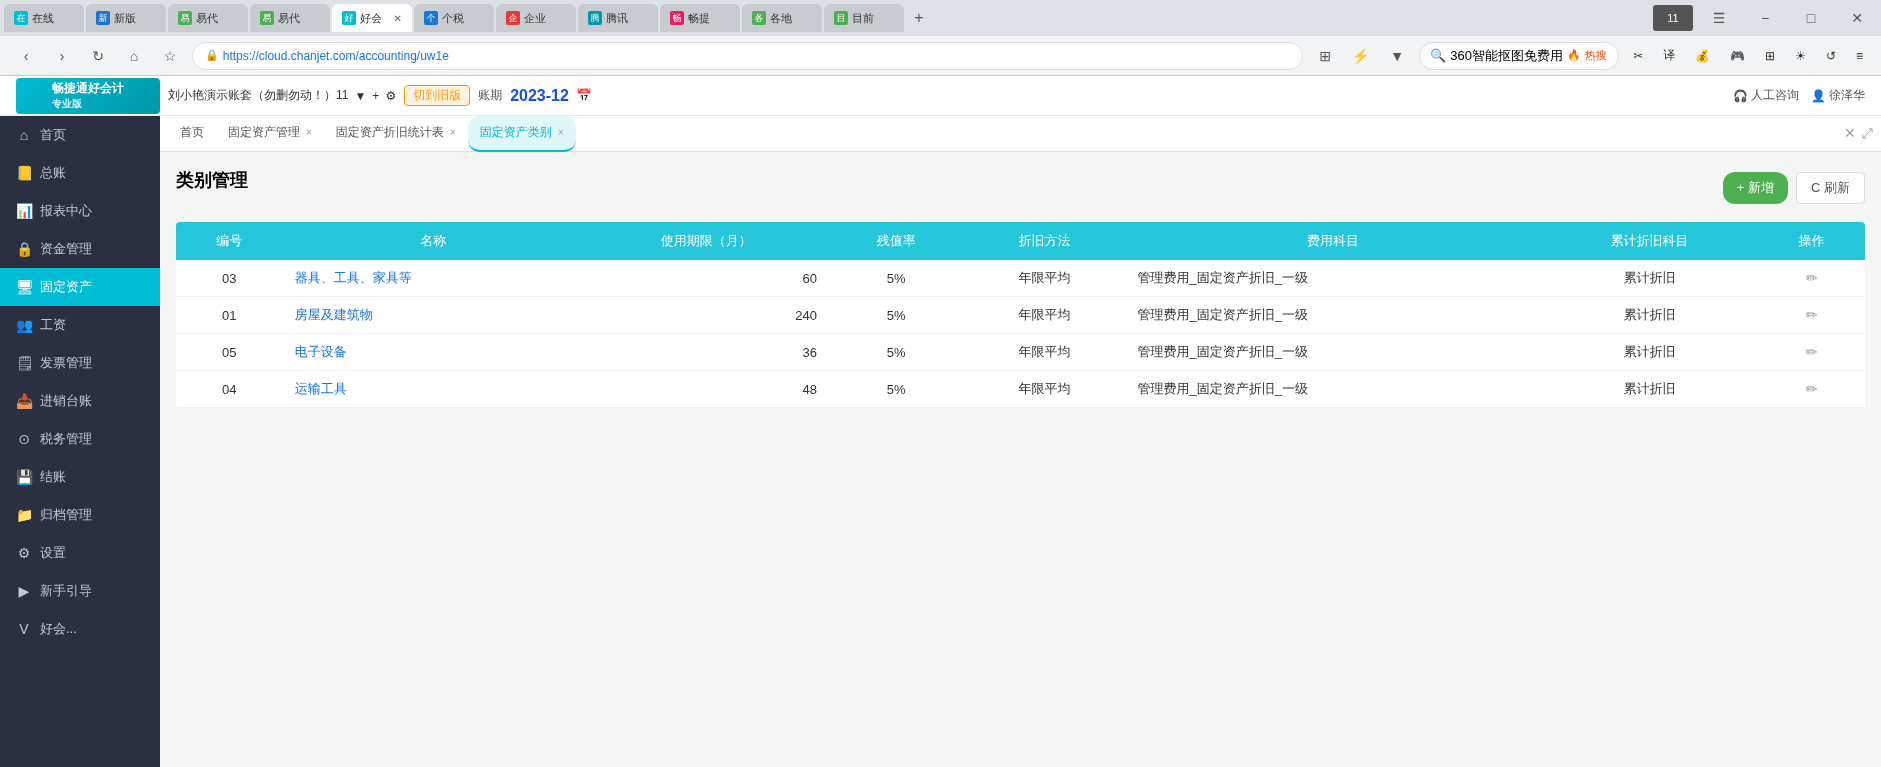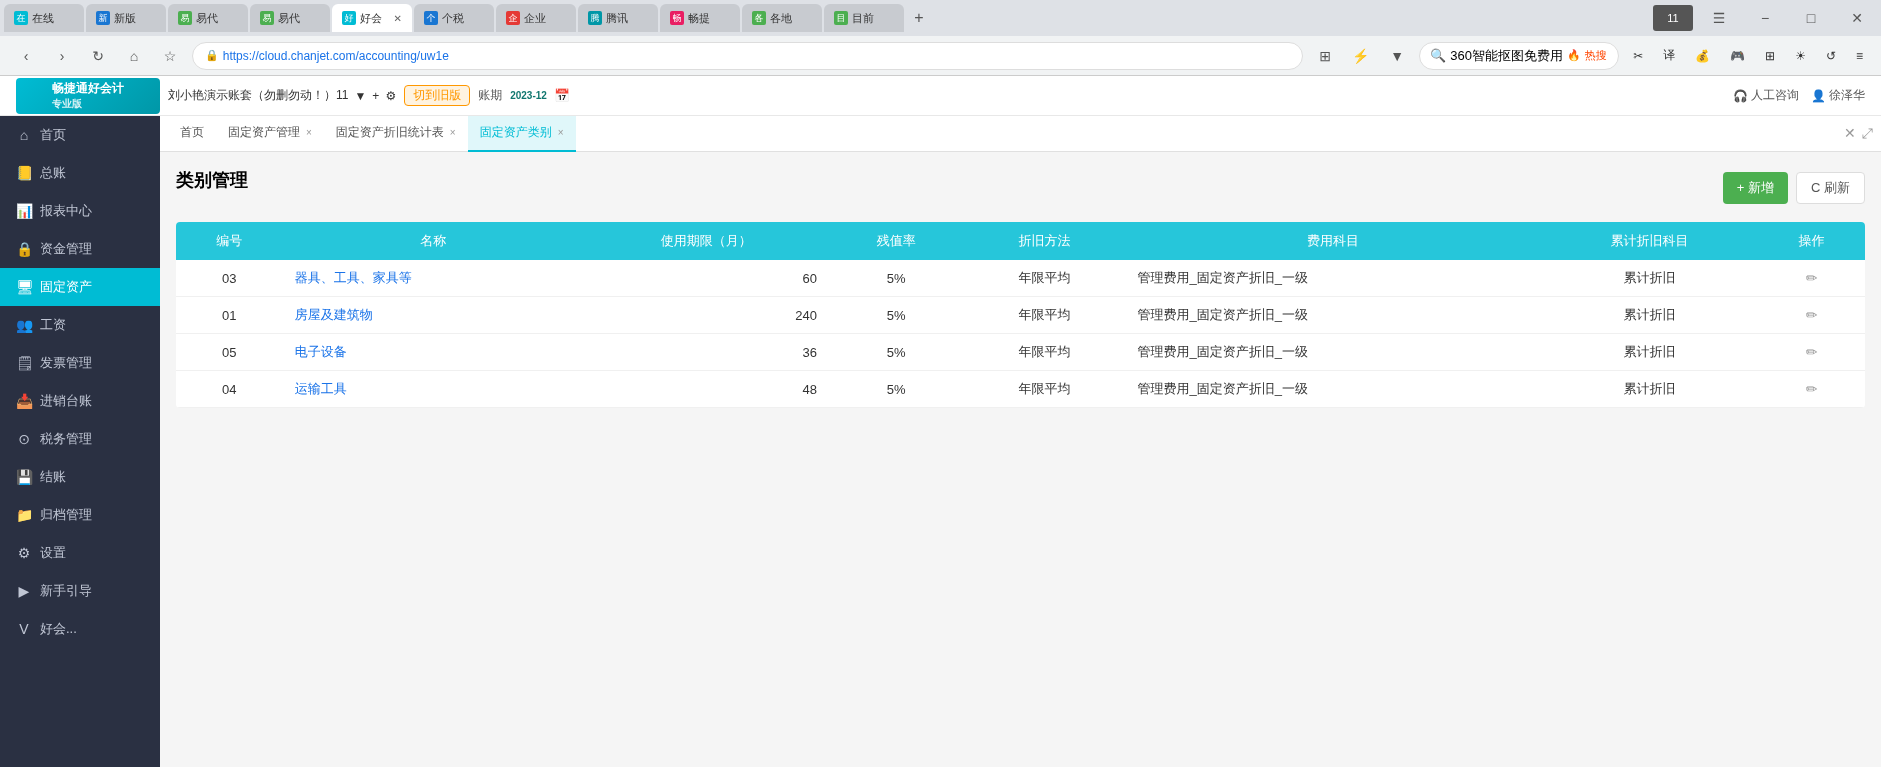--- a/index.html
+++ b/index.html
@@ -44,29 +44,29 @@
     .sidebar-item { display: flex; align-items: center; gap: 8px; padding: 10px 16px; color: #c0c6d4; cursor: pointer; font-size: 13px; }
     .sidebar-item.active { background: #00bcd4; color: #fff; }
     .sidebar-item .icon { width: 16px; text-align: center; font-size: 14px; }
 
     
     .content-area { flex: 1; display: flex; flex-direction: column; overflow: hidden; background: #f5f5f5; }
 
     
     .app-tabs { display: flex; align-items: center; background: #fff; border-bottom: 1px solid #e0e0e0; padding: 0 8px; height: 36px; }
     .app-tab { display: flex; align-items: center; gap: 4px; padding: 0 12px; height: 36px; font-size: 12px; color: #555; cursor: pointer; border-bottom: 2px solid transparent; }
-    .app-tab.active { color: #00bcd4; border-bottom: 2px solid #00bcd4; background: #e0f7fa; }
+    .app-tab.active { color: #00bcd4; border-bottom: 2px solid #00bcd4; background: #e0f7fa; border-radius: 12px; }
     .app-tab .tab-x { font-size: 10px; color: #999; margin-left: 2px; }
     .tab-maximize { margin-left: auto; display: flex; gap: 6px; }
     .tab-maximize-btn { font-size: 14px; color: #999; cursor: pointer; }
 
     
     .page-content { flex: 1; overflow-y: auto; padding: 16px; }
     .page-title { font-size: 18px; font-weight: bold; color: #000000; margin-bottom: 16px; }
-    .btn-primary { background: #4caf50; color: #fff; border: none; border-radius: 4px; padding: 6px 14px; font-size: 13px; cursor: pointer; display: flex; align-items: center; gap: 4px; }
+    .btn-primary { background: #4caf50; color: #fff; border: none; border-radius: 12px; padding: 6px 14px; font-size: 13px; cursor: pointer; display: flex; align-items: center; gap: 4px; }
     .btn-default { background: #fff; color: #555; border: 1px solid #ddd; border-radius: 4px; padding: 6px 14px; font-size: 13px; cursor: pointer; display: flex; align-items: center; gap: 4px; }
 
     
     .data-table { width: 100%; border-collapse: collapse; background: #fff; border-radius: 4px; overflow: hidden; }
     .data-table thead tr { background: #26c6da; color: #fff; }
     .data-table thead th { padding: 10px 12px; text-align: center; font-size: 13px; font-weight: normal; border: none; }
     .data-table thead th:first-child { text-align: center; }
     .data-table tbody tr { border-bottom: 1px solid #f0f0f0; }
     .data-table tbody td { padding: 9px 12px; font-size: 13px; color: #333; text-align: center; }
     .data-table tbody td:nth-child(2) { text-align: left; color: #1a73e8; }
@@ -176,21 +176,21 @@
       </div>
     </div>
     <div class="account-info">
       <span>刘小艳演示账套（勿删勿动！）11</span>
       <span style="cursor:pointer;">▼</span>
       <span style="cursor:pointer;">+</span>
       <span style="cursor:pointer;">⚙</span>
     </div>
     <div class="period-badge active">切到旧版</div>
     <span style="font-size:12px;color:#555;">账期</span>
-    <span style="font-size:10px;font-weight:bold;color:#0f766e;">2023-12</span>
+    <span style="font-size:16px;font-weight:bold;color:#1d4ed8;">2023-12</span>
     <span style="cursor:pointer;color:#00bcd4;">📅</span>
     <div class="header-right">
       <div class="header-icon-btn">
         <span>🎧</span>
         <span>人工咨询</span>
       </div>
       <div class="header-icon-btn">
         <span>👤</span>
         <span>徐泽华</span>
       </div>

